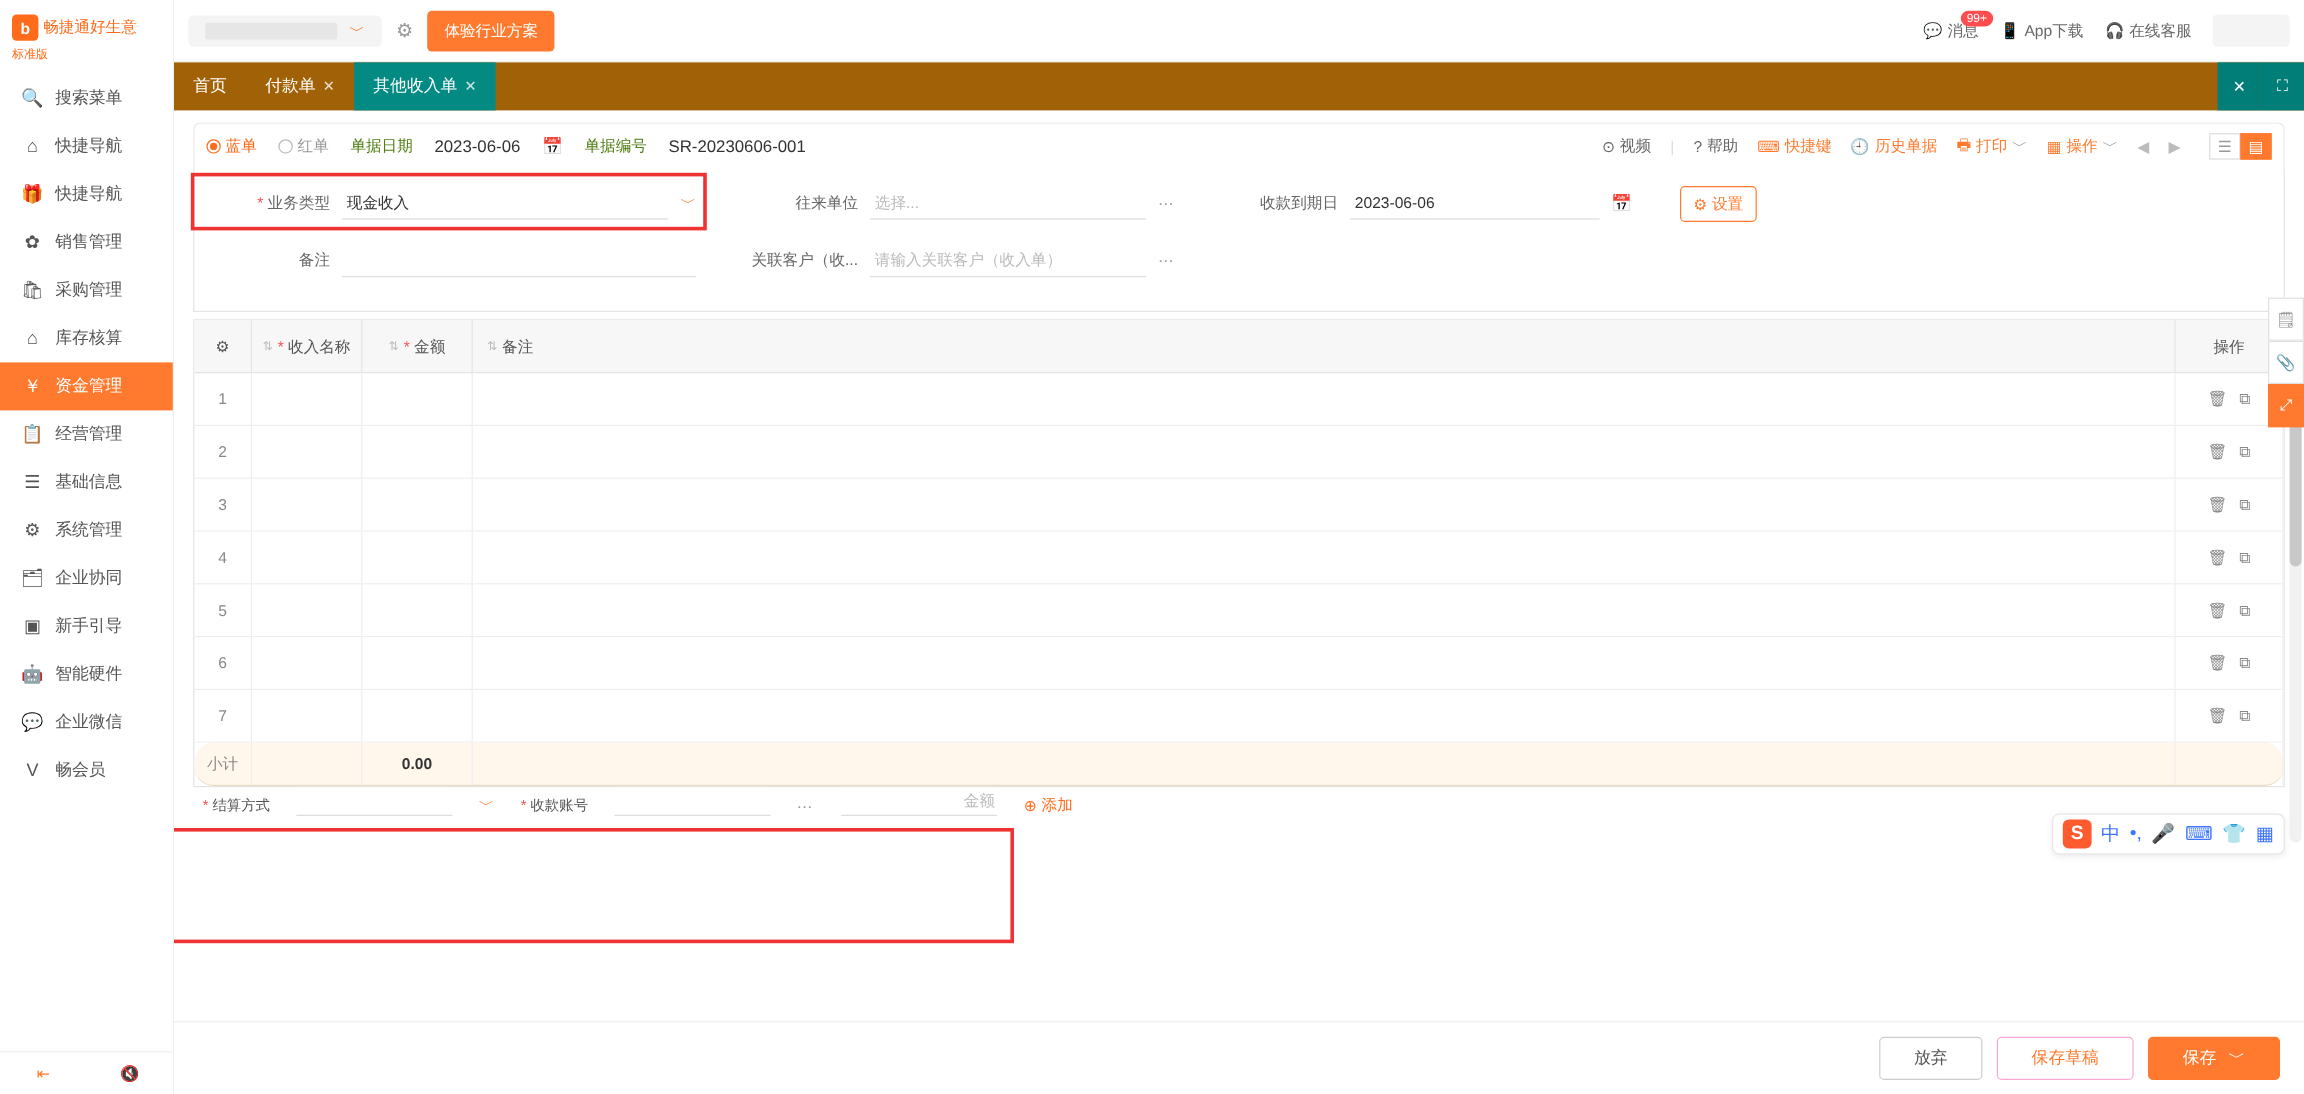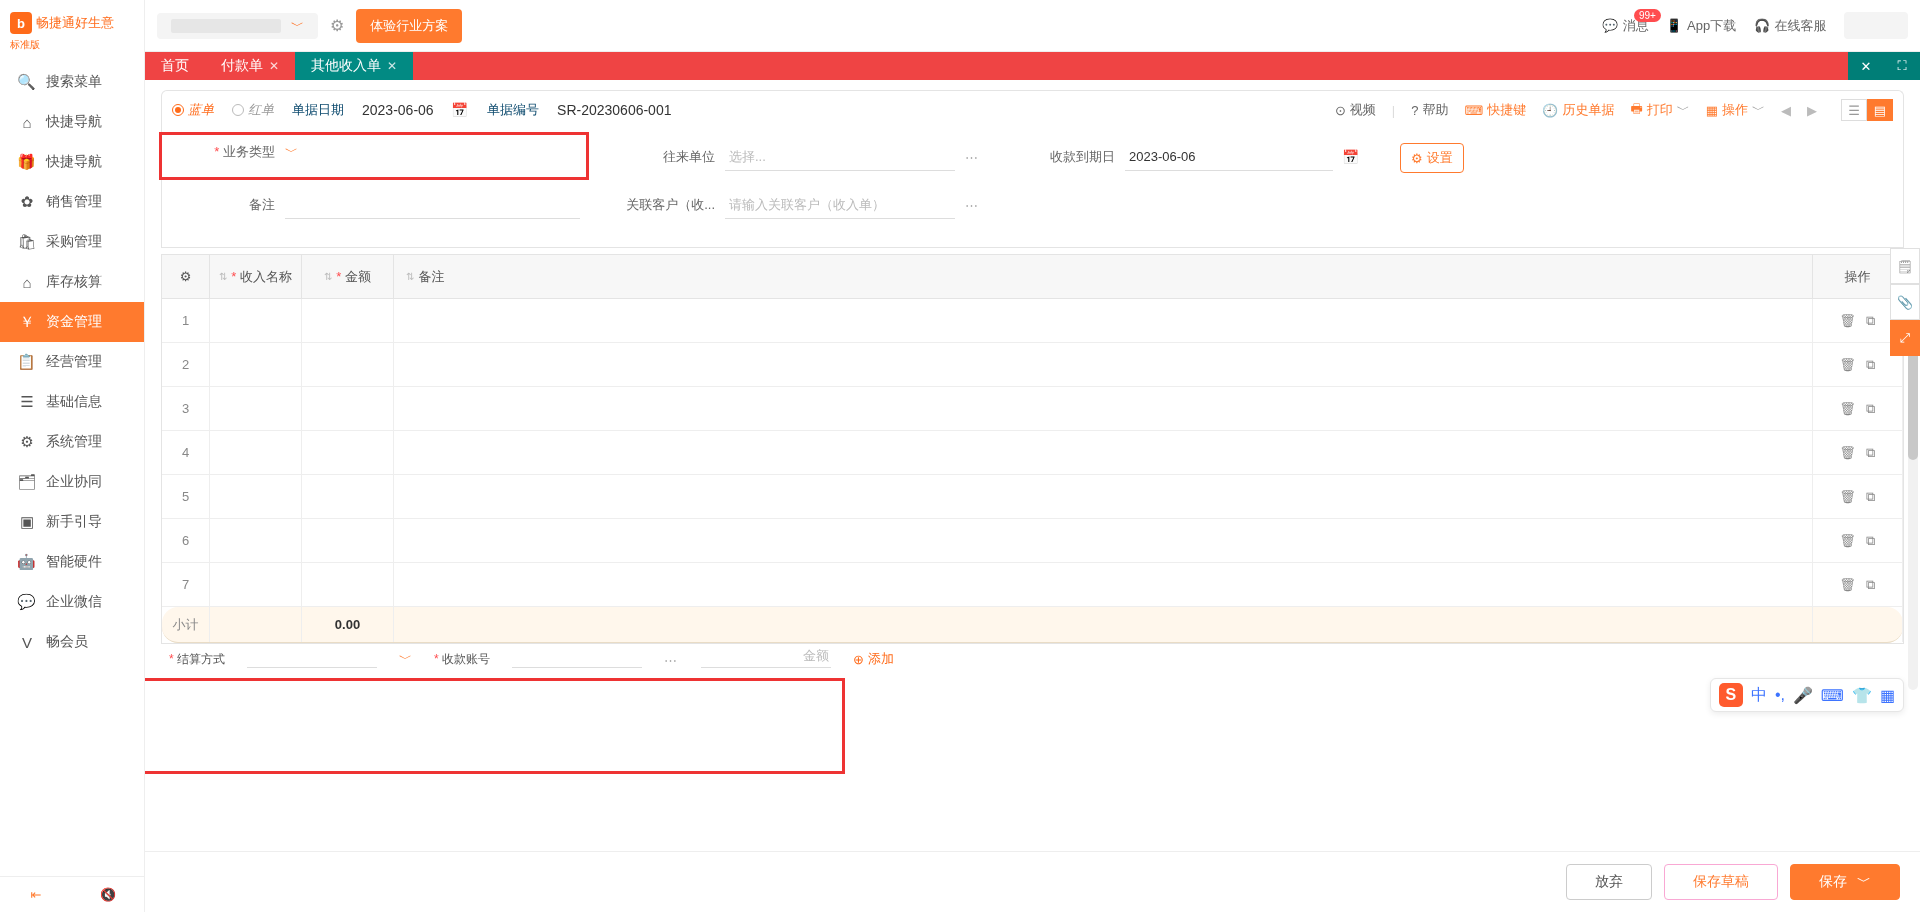--- a/index.html
+++ b/index.html
@@ -27,37 +27,37 @@
 .org-select{display:flex;align-items:center;gap:10px;padding:4px 14px;background:#f4f4f4;border-radius:4px;color:#999;}
 .org-select .chev{color:#ff6b1a;}
 .gear{margin:0 12px;color:#999;font-size:16px;}
 .trial-btn{background:#ff7a2e;color:#fff;border:none;padding:8px 14px;border-radius:4px;font-size:13px;}
 .topbar-right{margin-left:auto;display:flex;align-items:center;gap:18px;color:#666;font-size:13px;}
 .top-item{display:flex;align-items:center;gap:4px;position:relative;}
 .badge{position:absolute;top:-8px;right:-12px;background:#ff4d4f;color:#fff;border-radius:10px;padding:1px 5px;font-size:10px;}
 .avatar-block{background:#f4f4f4;padding:6px 30px;border-radius:4px;color:#ccc;}
 
 
-.tabs{display:flex;align-items:flex-end;background:#ef4444;height:28px;}
+.tabs{display:flex;align-items:flex-end;background:#a16207;height:40px;}
 .tab{padding:0 16px;height:100%;display:flex;align-items:center;color:#fff;font-size:14px;gap:6px;}
 .tab.active{background:#028a83;}
 .tab .close{font-size:12px;opacity:.8;}
 .tabs-right{margin-left:auto;display:flex;align-items:center;height:100%;}
 .tabs-right div{width:36px;height:100%;display:flex;align-items:center;justify-content:center;color:#fff;}
 .tabs-right .dark{background:#007e77;}
 
 
 .content{flex:1;padding:10px 16px;position:relative;overflow:hidden;display:flex;flex-direction:column;}
 .form-head{display:flex;align-items:center;gap:18px;padding:8px 10px;border:1px solid #e4e4e4;border-bottom:none;border-radius:6px 6px 0 0;}
-.radio{display:inline-flex;align-items:center;gap:4px;font-size:13px;font-style:italic;}
+.radio{display:inline-flex;align-items:center;gap:4px;font-size:13px;}
 .radio .dot{width:12px;height:12px;border:1px solid #bbb;border-radius:50%;display:inline-block;}
 .radio.sel .dot{border-color:#ff6b1a;}
 .radio.sel .dot::after{content:"";display:block;width:6px;height:6px;background:#ff6b1a;border-radius:50%;margin:2px;}
 .radio.sel{color:#ff6b1a;}
-.fld-label{color:#0c4a6e;font-size:13px;font-family:Liberation Mono, monospace;}
+.fld-label{color:#4d7c0f;font-size:13px;font-family:Liberation Mono, monospace;}
 .fld-val{color:#333;font-size:14px;}
 .cal-ico{color:#ff7a2e;font-size:14px;}
 .head-tools{margin-left:auto;display:flex;align-items:center;gap:16px;color:#666;font-size:13px;}
 .head-tools .t{display:flex;align-items:center;gap:4px;}
 .head-tools .t.o{color:#ff7a2e;}
 .view-toggle{display:flex;gap:0;margin-left:8px;}
 .view-toggle span{width:26px;height:22px;border:1px solid #ddd;display:inline-flex;align-items:center;justify-content:center;}
 .view-toggle span.act{background:#ff7a2e;color:#fff;border-color:#ff7a2e;}
 
 
@@ -298,20 +298,21 @@
               <span style="color:#999;">☰</span>
               <span class="act">▤</span>
             </span>
         </div>
       </div>
 
       <div class="form-body">
         <div class="form-row">
           <div class="field" style="min-width:400px;">
             <label class="req">业务类型</label>
+            <input class="input" value="现金收入" style="">
             <span class="sel-ico">﹀</span>
           </div>
           <div class="field" style="min-width:360px;">
             <label>往来单位</label>
             <input class="input" placeholder="选择..." style="">
             <span class="dots">⋯</span>
           </div>
           <div class="field" style="min-width:340px;">
             <label>收款到期日</label>
             <input class="input" value="2023-06-06" style="">

